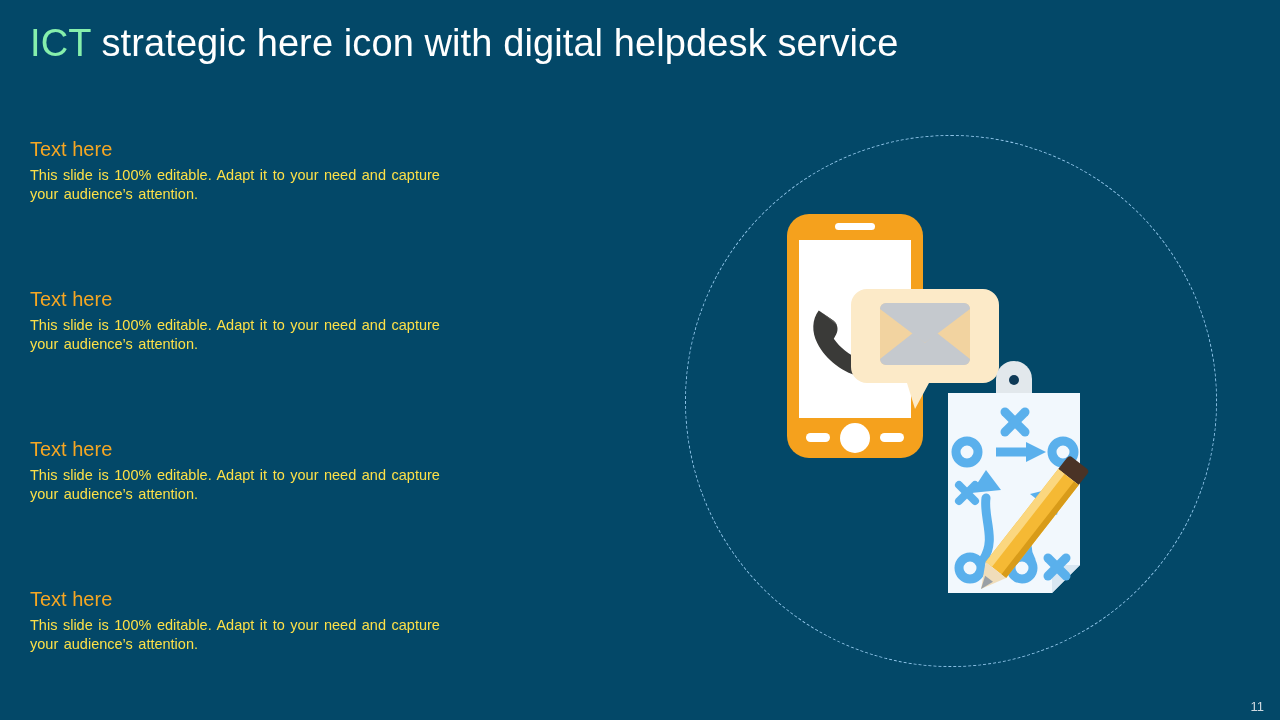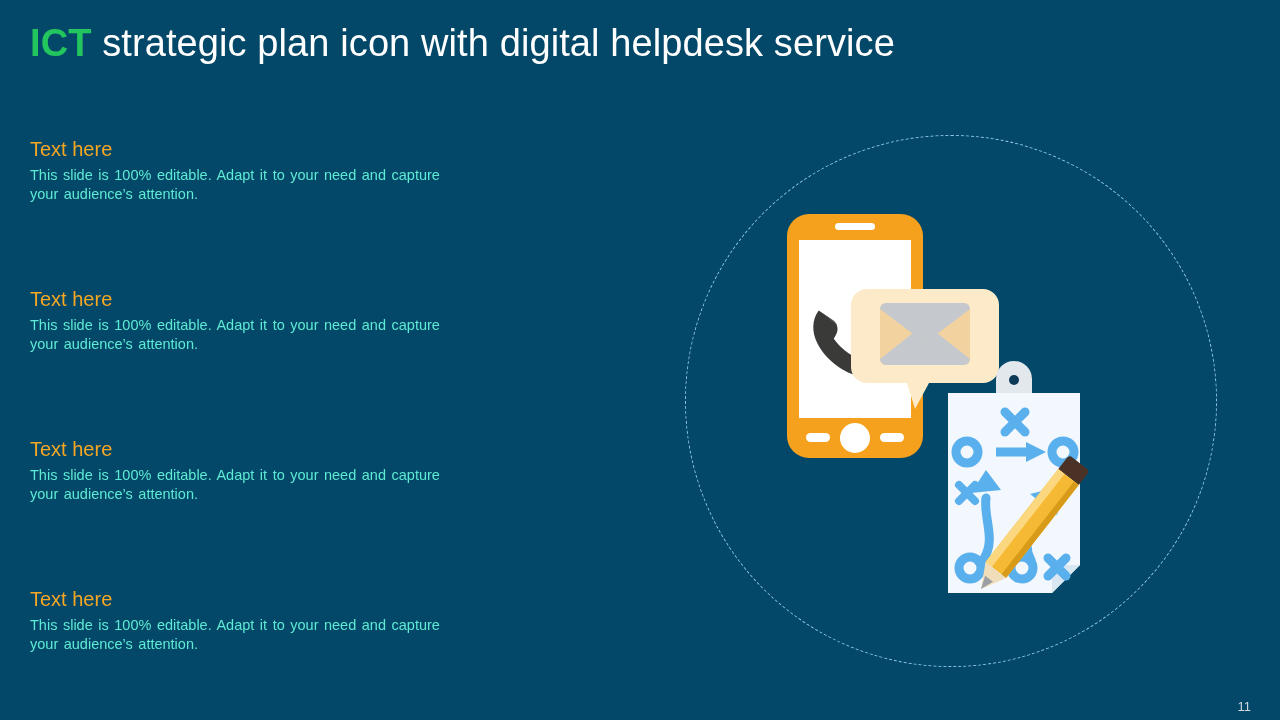--- a/index.html
+++ b/index.html
@@ -25,22 +25,22 @@
     position: absolute;
     left: 30px;
     top: 22px;
     font-size: 38px;
     font-weight: 400;
     color: #ffffff;
     letter-spacing: 0.1px;
     white-space: nowrap;
   }
   .title .accent {
-    color: #22c55e;
-    font-weight: 700;
+    color: #86efac;
+    font-weight: 400;
   }
 
   
   .text-col {
     position: absolute;
     left: 30px;
     top: 138px;
     width: 450px;
   }
   .text-block {
@@ -48,21 +48,21 @@
   }
   .block-heading {
     font-size: 20px;
     font-weight: 400;
     color: #F5A623;
     margin: 0 0 6px 0;
     line-height: 1.1;
   }
   .block-body {
     font-size: 14.5px;
-    color: #5eead4;
+    color: #fde047;
     line-height: 19px;
     margin: 0;
     width: 440px;
     word-spacing: 1.5px;
   }
 
   
   .illus {
     position: absolute;
     left: 680px;
@@ -84,33 +84,33 @@
     position: absolute;
     left: 0;
     top: 0;
     width: 545px;
     height: 545px;
   }
 
   
   .page-num {
     position: absolute;
-    right: 29px;
+    right: 16px;
     bottom: 6px;
     font-size: 13px;
     color: #cfd9e0;
   }
 </style>
 </head>
 <body>
 
 <div class="slide">
 
   <div class="title">
-    <span class="accent">ICT</span><span> strategic plan icon with digital helpdesk service</span>
+    <span class="accent">ICT</span><span> strategic here icon with digital helpdesk service</span>
   </div>
 
   <div class="text-col">
 
     <div class="text-block">
       <div class="block-heading">Text here</div>
       <div class="block-body">This slide is 100% editable. Adapt it to your need and capture your audience’s attention.</div>
     </div>
 
     <div class="text-block">

